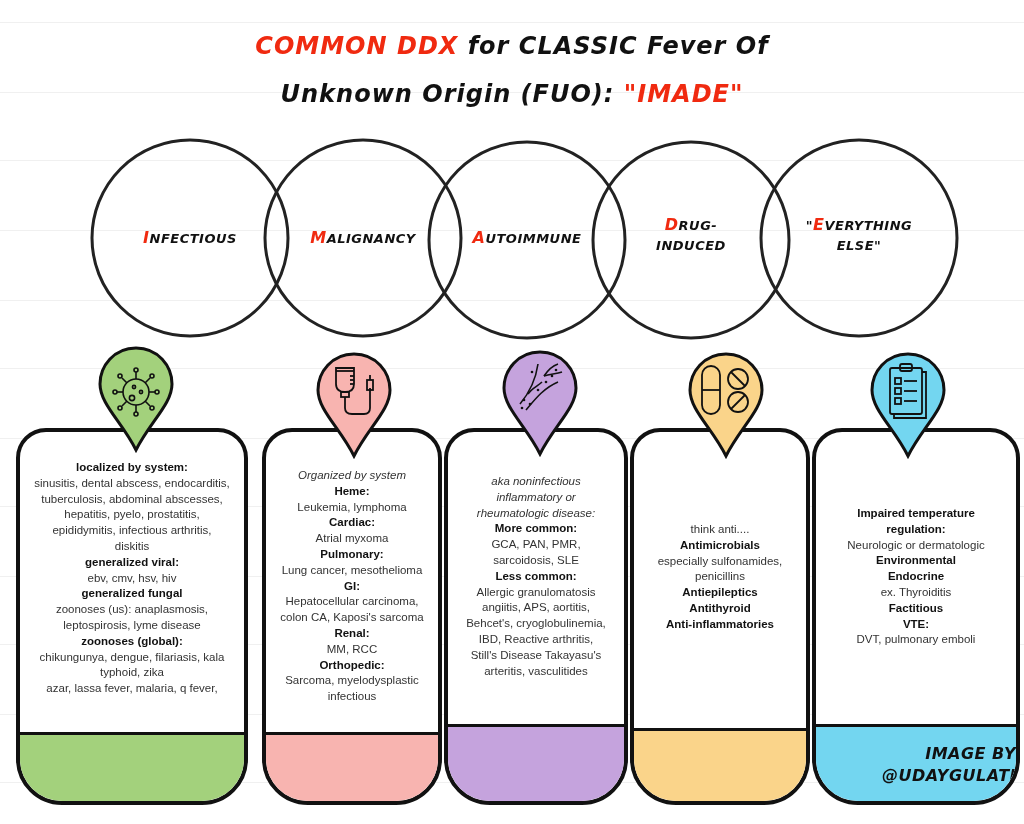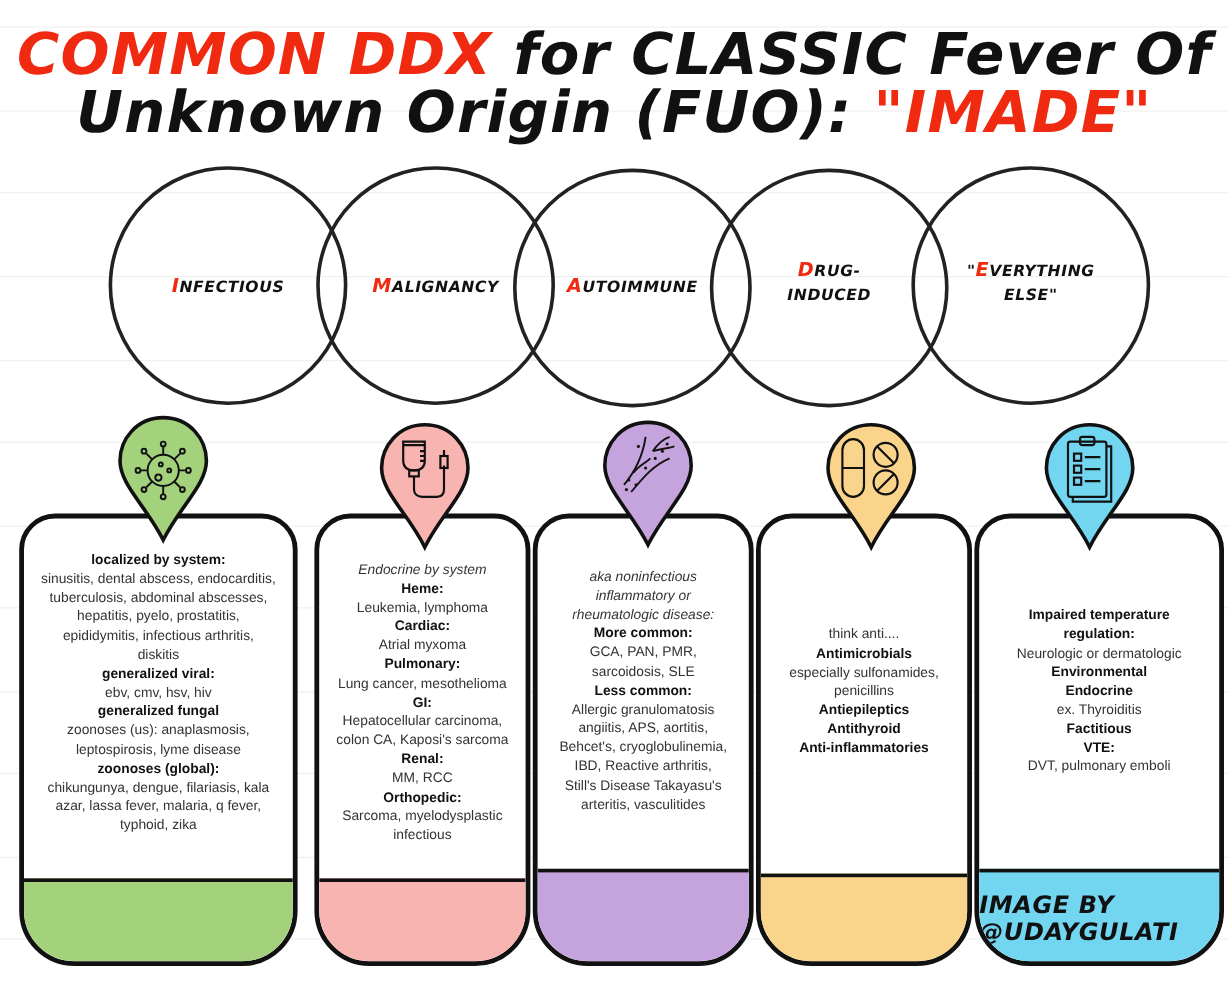--- a/index.html
+++ b/index.html
@@ -5,21 +5,21 @@
   html, body { margin:0; padding:0; }
   body {
     width:1024px; height:824px; position:relative; overflow:hidden;
     background:#ffffff;
     font-family: "Liberation Sans", sans-serif;
   }
   .hline { position:absolute; left:0; width:1024px; height:1px; background:#f0f0f0; }
   .title {
     position:absolute; left:0; top:22px; width:1024px; text-align:center;
     font-family:"DejaVu Sans", sans-serif; font-weight:bold;
-    font-size:48px; line-height:48px; letter-spacing:1px; color:#111;
+    font-size:24px; line-height:48px; letter-spacing:1px; color:#111;
     font-style:italic;
   }
   .title .red { color:#f02a10; }
   .circles { position:absolute; left:0; top:0; width:1024px; height:824px; pointer-events:none; }
   .clabel {
     position:absolute; text-align:center;
     font-family:"DejaVu Sans", sans-serif; font-weight:bold; font-style:italic;
     font-size:13px; line-height:20px; color:#111; letter-spacing:0.5px;
     text-transform:uppercase; pointer-events:auto;
   }
@@ -36,23 +36,23 @@
   .card .body {
     position:absolute; left:6px; right:6px;
     text-align:center; color:#333;
     font-family:"Liberation Sans", sans-serif; font-size:11.5px; line-height:15.8px;
   }
   .card .body .h { font-weight:bold; color:#111; display:block; }
   .card .body .t { display:block; }
   .card .body .i { display:block; font-style:italic; }
   .pin { position:absolute; width:80px; height:110px; }
   .credit {
-    position:absolute; left:0; right:0; bottom:14px; text-align:left;
+    position:absolute; left:0; right:0; bottom:14px; text-align:right;
     font-family:"DejaVu Sans", sans-serif; font-weight:bold; font-style:italic;
-    font-size:20px; line-height:22px; color:#111; text-transform:uppercase; letter-spacing:0.5px;
+    font-size:16px; line-height:22px; color:#111; text-transform:uppercase; letter-spacing:0.5px;
   }
 </style>
 </head>
 <body>
 
 <div class="hline" style="top:22px"></div>
 <div class="hline" style="top:92px"></div>
 <div class="hline" style="top:160px"></div>
 <div class="hline" style="top:230px"></div>
 <div class="hline" style="top:300px"></div>
@@ -109,29 +109,29 @@
     <span class="t">hepatitis, pyelo, prostatitis,</span>
     <span class="t">epididymitis, infectious arthritis,</span>
     <span class="t">diskitis</span>
     <span class="h">generalized viral:</span>
     <span class="t">ebv, cmv, hsv, hiv</span>
     <span class="h">generalized fungal</span>
     <span class="t">zoonoses (us): anaplasmosis,</span>
     <span class="t">leptospirosis, lyme disease</span>
     <span class="h">zoonoses (global):</span>
     <span class="t">chikungunya, dengue, filariasis, kala</span>
+    <span class="t">typhoid, zika</span>
     <span class="t">azar, lassa fever, malaria, q fever,</span>
-    <span class="t">typhoid, zika</span>
   </div>
   <div class="fill" style="background:#a3d17c; height:66px;"></div>
 </div>
 
 <div class="card" style="left:262px; width:180px;">
   <div class="body" style="top:36px;">
-    <span class="i">Endocrine by system</span>
+    <span class="i">Organized by system</span>
     <span class="h">Heme:</span>
     <span class="t">Leukemia, lymphoma</span>
     <span class="h">Cardiac:</span>
     <span class="t">Atrial myxoma</span>
     <span class="h">Pulmonary:</span>
     <span class="t">Lung cancer, mesothelioma</span>
     <span class="h">GI:</span>
     <span class="t">Hepatocellular carcinoma,</span>
     <span class="t">colon CA, Kaposi's sarcoma</span>
     <span class="h">Renal:</span>

